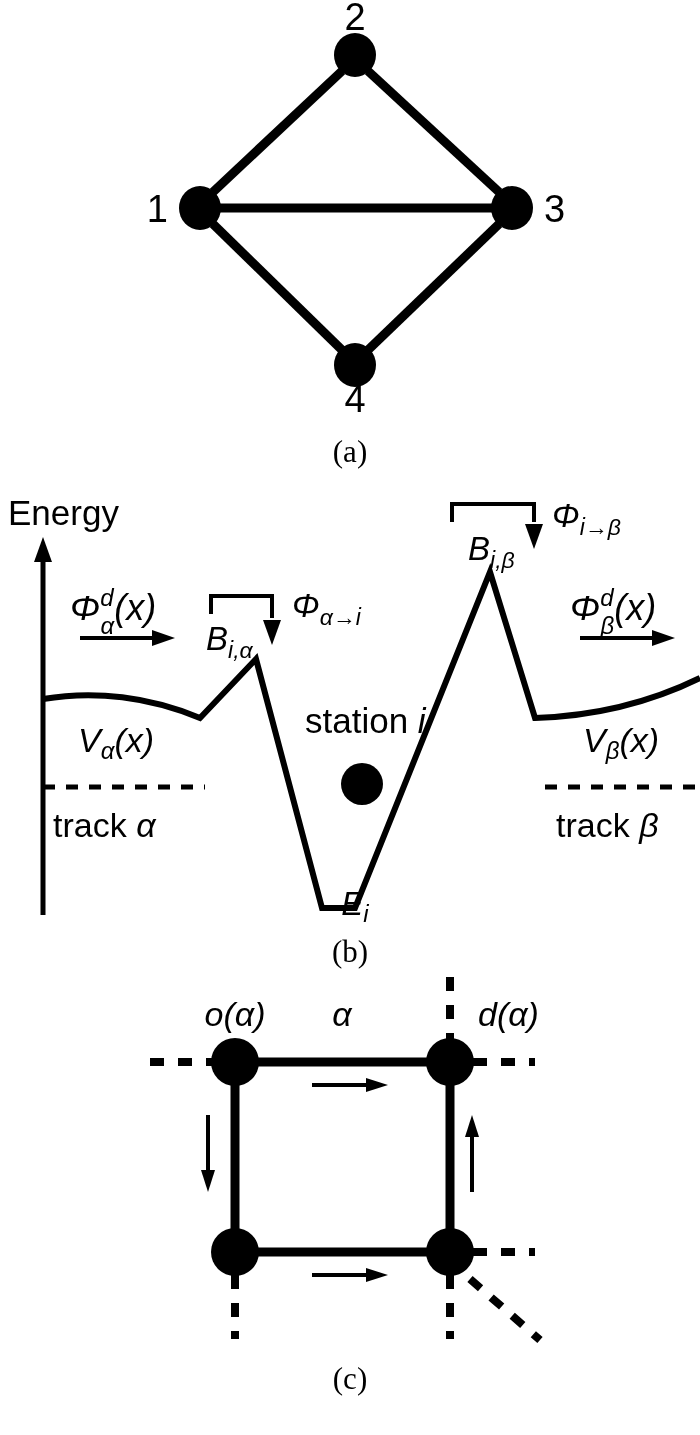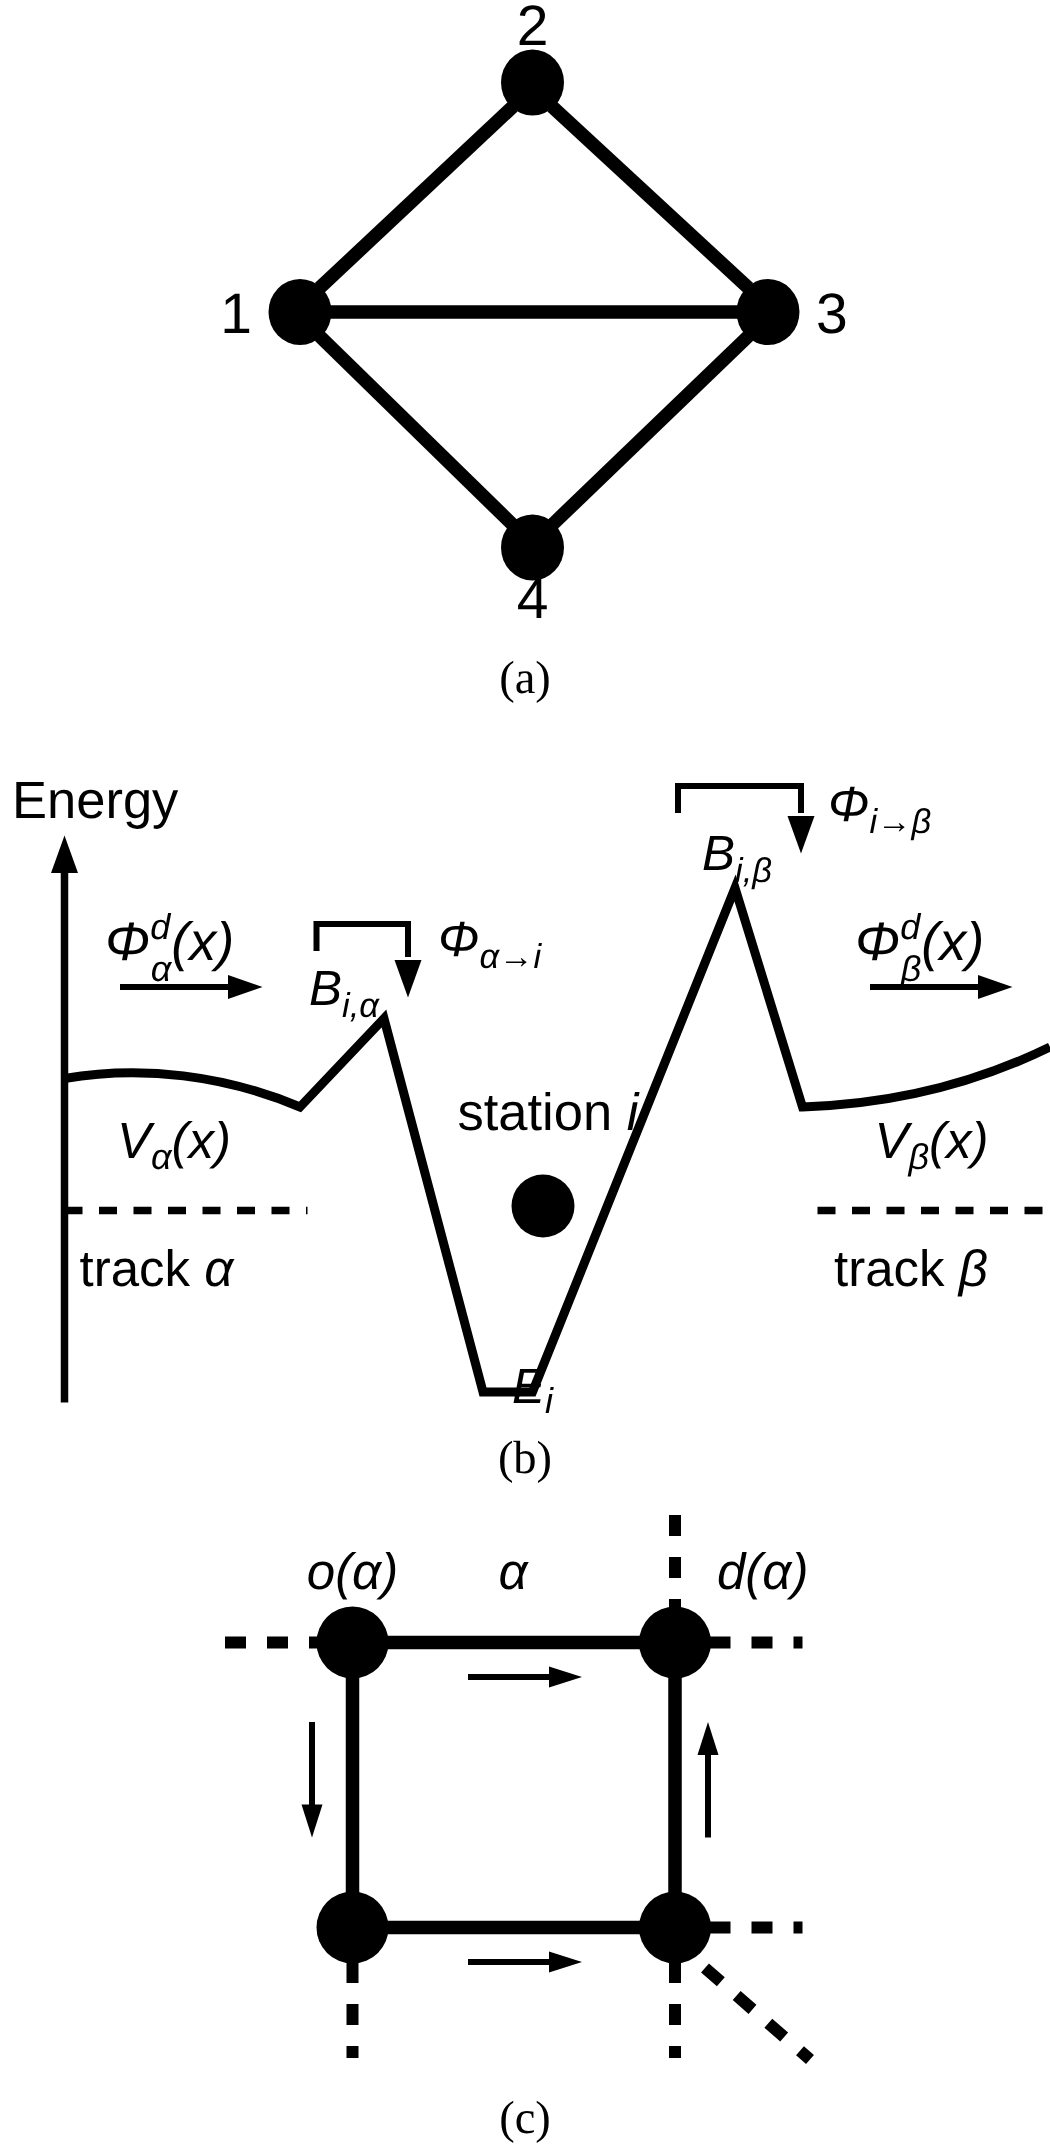--- a/index.html
+++ b/index.html
@@ -14,22 +14,22 @@
     font-family: "Liberation Sans", sans-serif;
     color: #000000;
     overflow: hidden;
   }
   .panel {
     position: absolute;
     left: 0;
     width: 700px;
   }
   #panel-a { top: 0; height: 480px; }
-  #panel-b { top: 500px; height: 500px; }
-  #panel-c { top: 975px; height: 460px; }
+  #panel-b { top: 480px; height: 500px; }
+  #panel-c { top: 942px; height: 460px; }
 
   svg { display: block; overflow: visible; }
 
   .glyph-text {
     font-family: "Liberation Sans", sans-serif;
     fill: #000000;
   }
   .serif-caption {
     font-family: "Liberation Serif", serif;
     fill: #000000;

